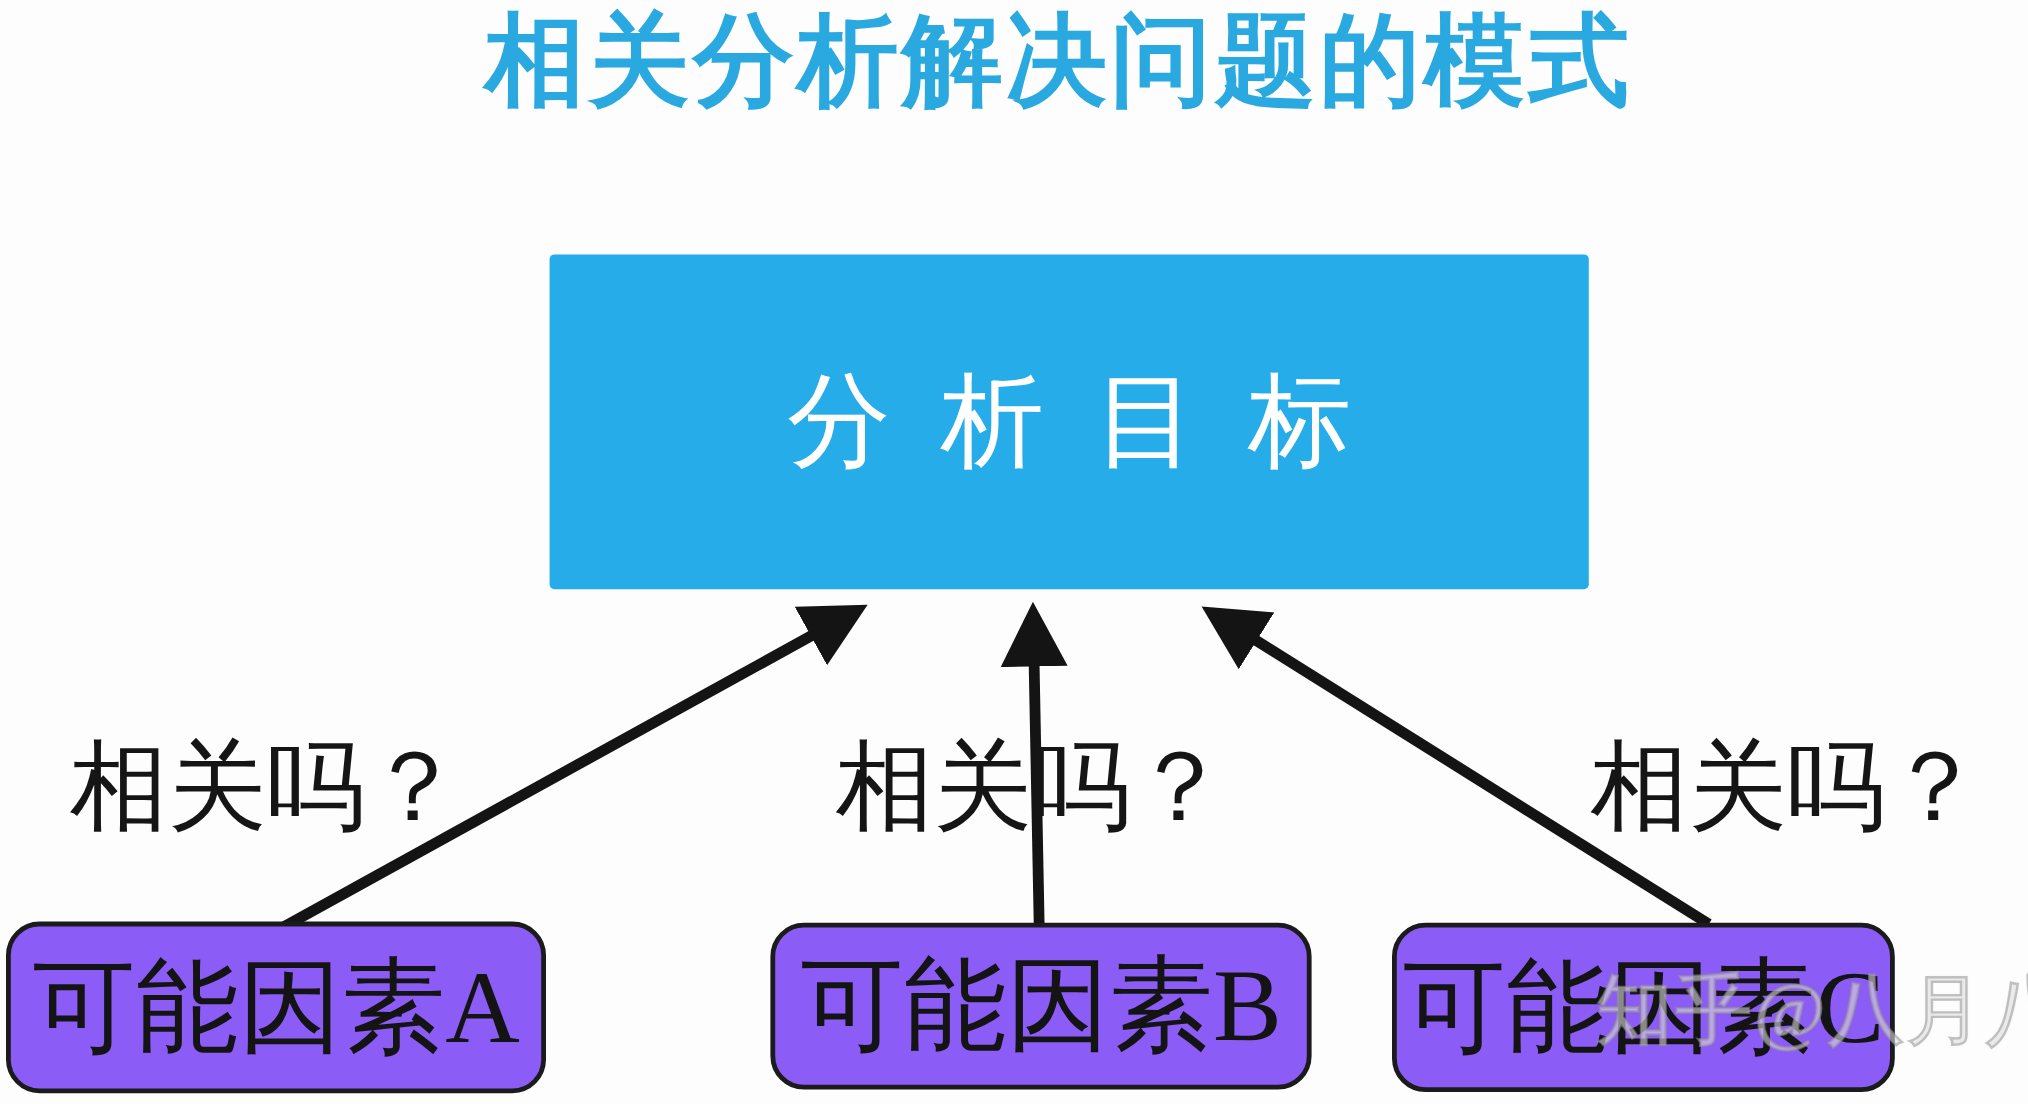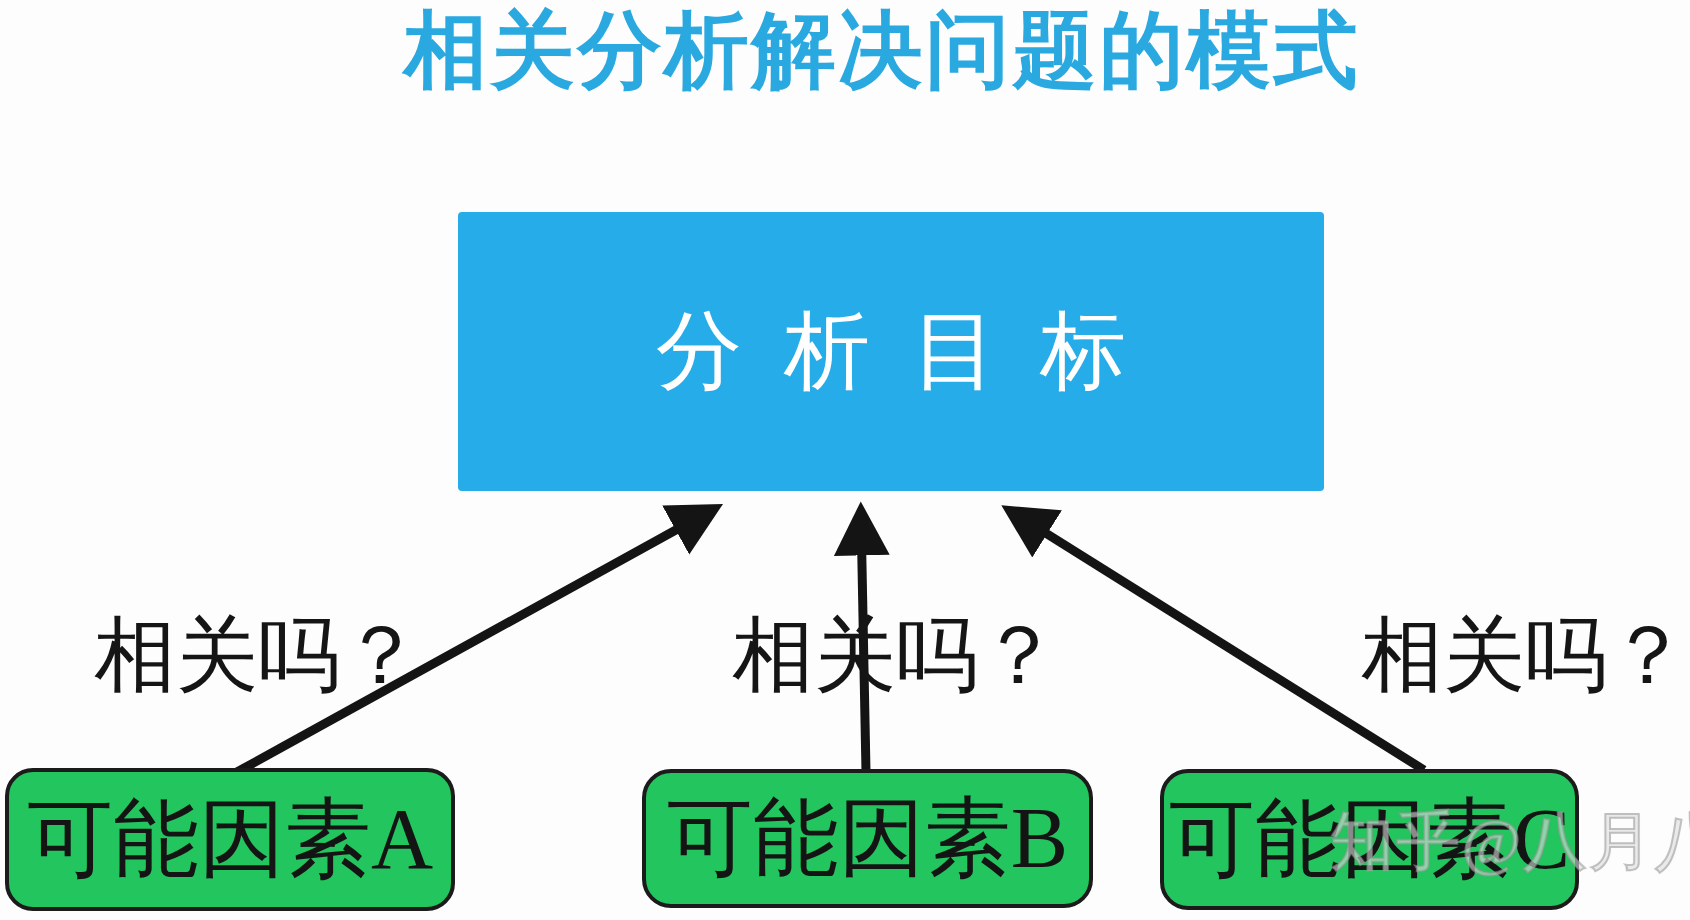--- a/index.html
+++ b/index.html
@@ -55,38 +55,37 @@
     z-index: 1;
     color: #141414;
   }
   .q-label {
     position: absolute;
     font-size: 82px;
     line-height: 88px;
     color: #151515;
     white-space: nowrap;
     z-index: 2;
-    margin-left: 36px;
   }
   .q-left  { left: 58px;   top: 612px; }
   .q-mid   { left: 696px;  top: 612px; }
   .q-right { left: 1325px; top: 612px; }
   .factor-box {
     position: absolute;
-    background: #22c55e;
+    background: #8b5cf6;
     border: 4px solid #1b1b1b;
     border-radius: 28px;
     display: flex;
     align-items: center;
     justify-content: center;
     z-index: 3;
     box-sizing: border-box;
   }
   .factor-a { left: 5px;    top: 768px; width: 450px; height: 143px; }
-  .factor-b { left: 642px;  top: 769px; width: 451px; height: 139px; border-radius: 29px; }
+  .factor-b { left: 642px;  top: 769px; width: 451px; height: 139px; }
   .factor-c { left: 1160px; top: 769px; width: 419px; height: 141px; }
   .factor-label {
     font-size: 86px;
     color: #141414;
     white-space: nowrap;
   }
   .watermark {
     position: absolute;
     left: 1330px;
     top: 798px;

